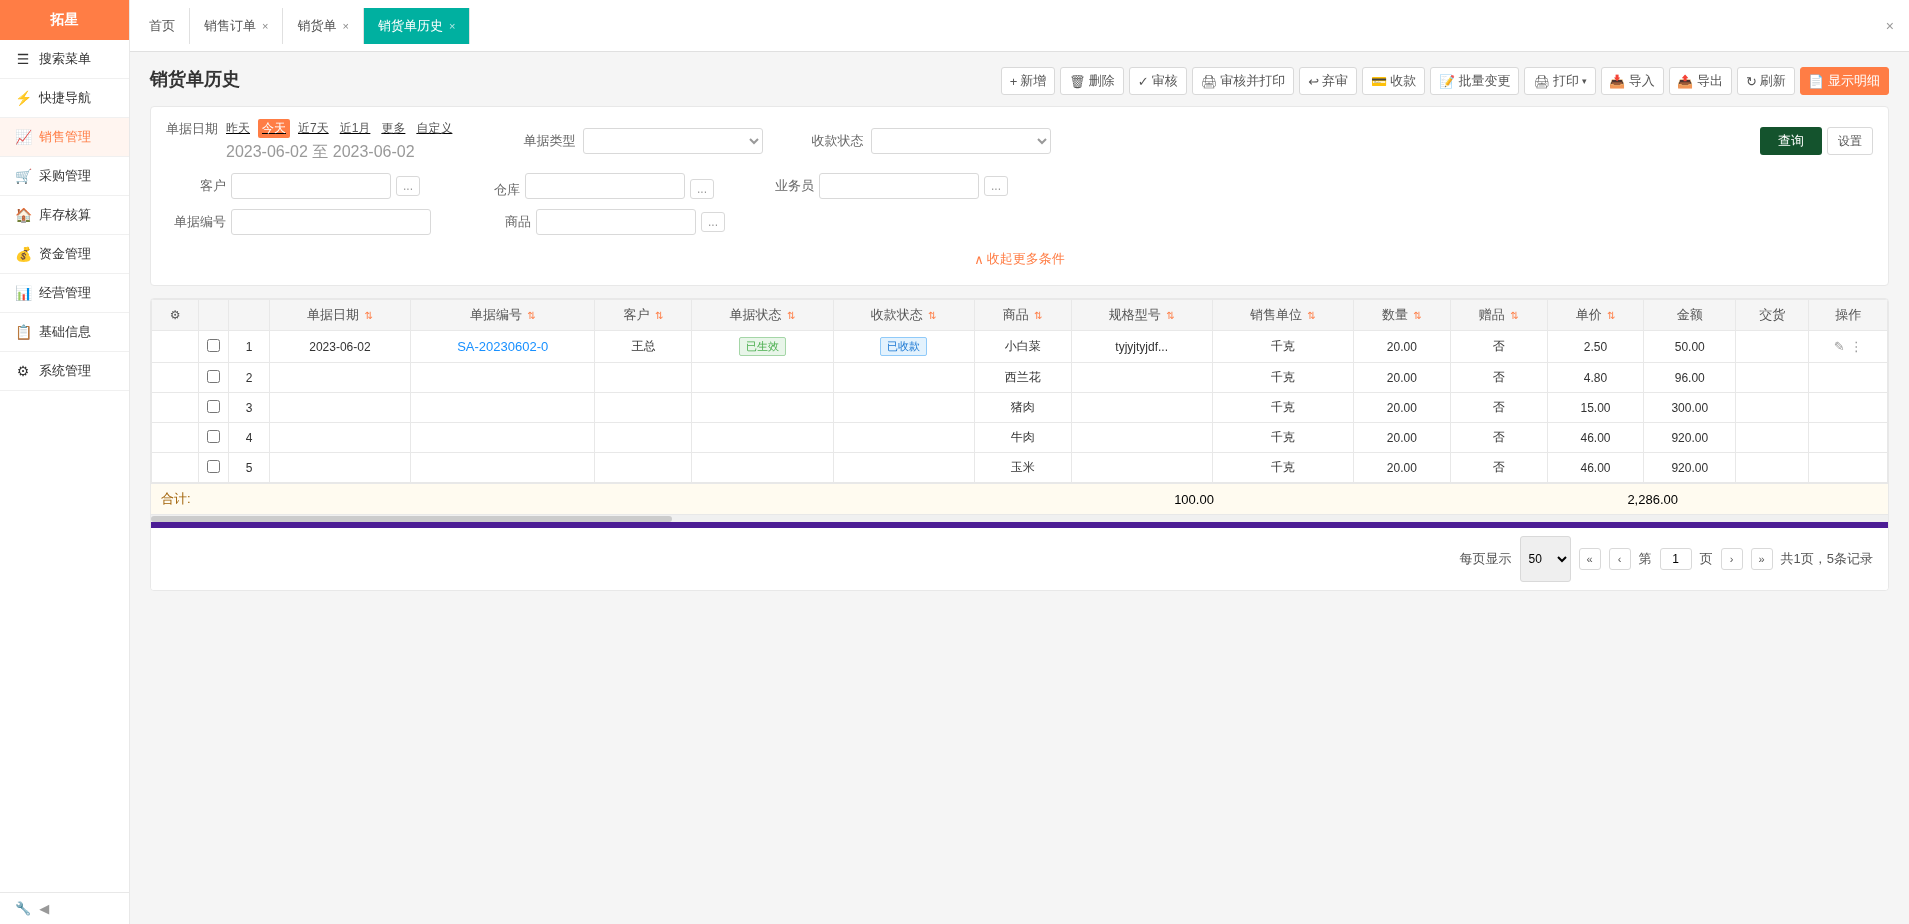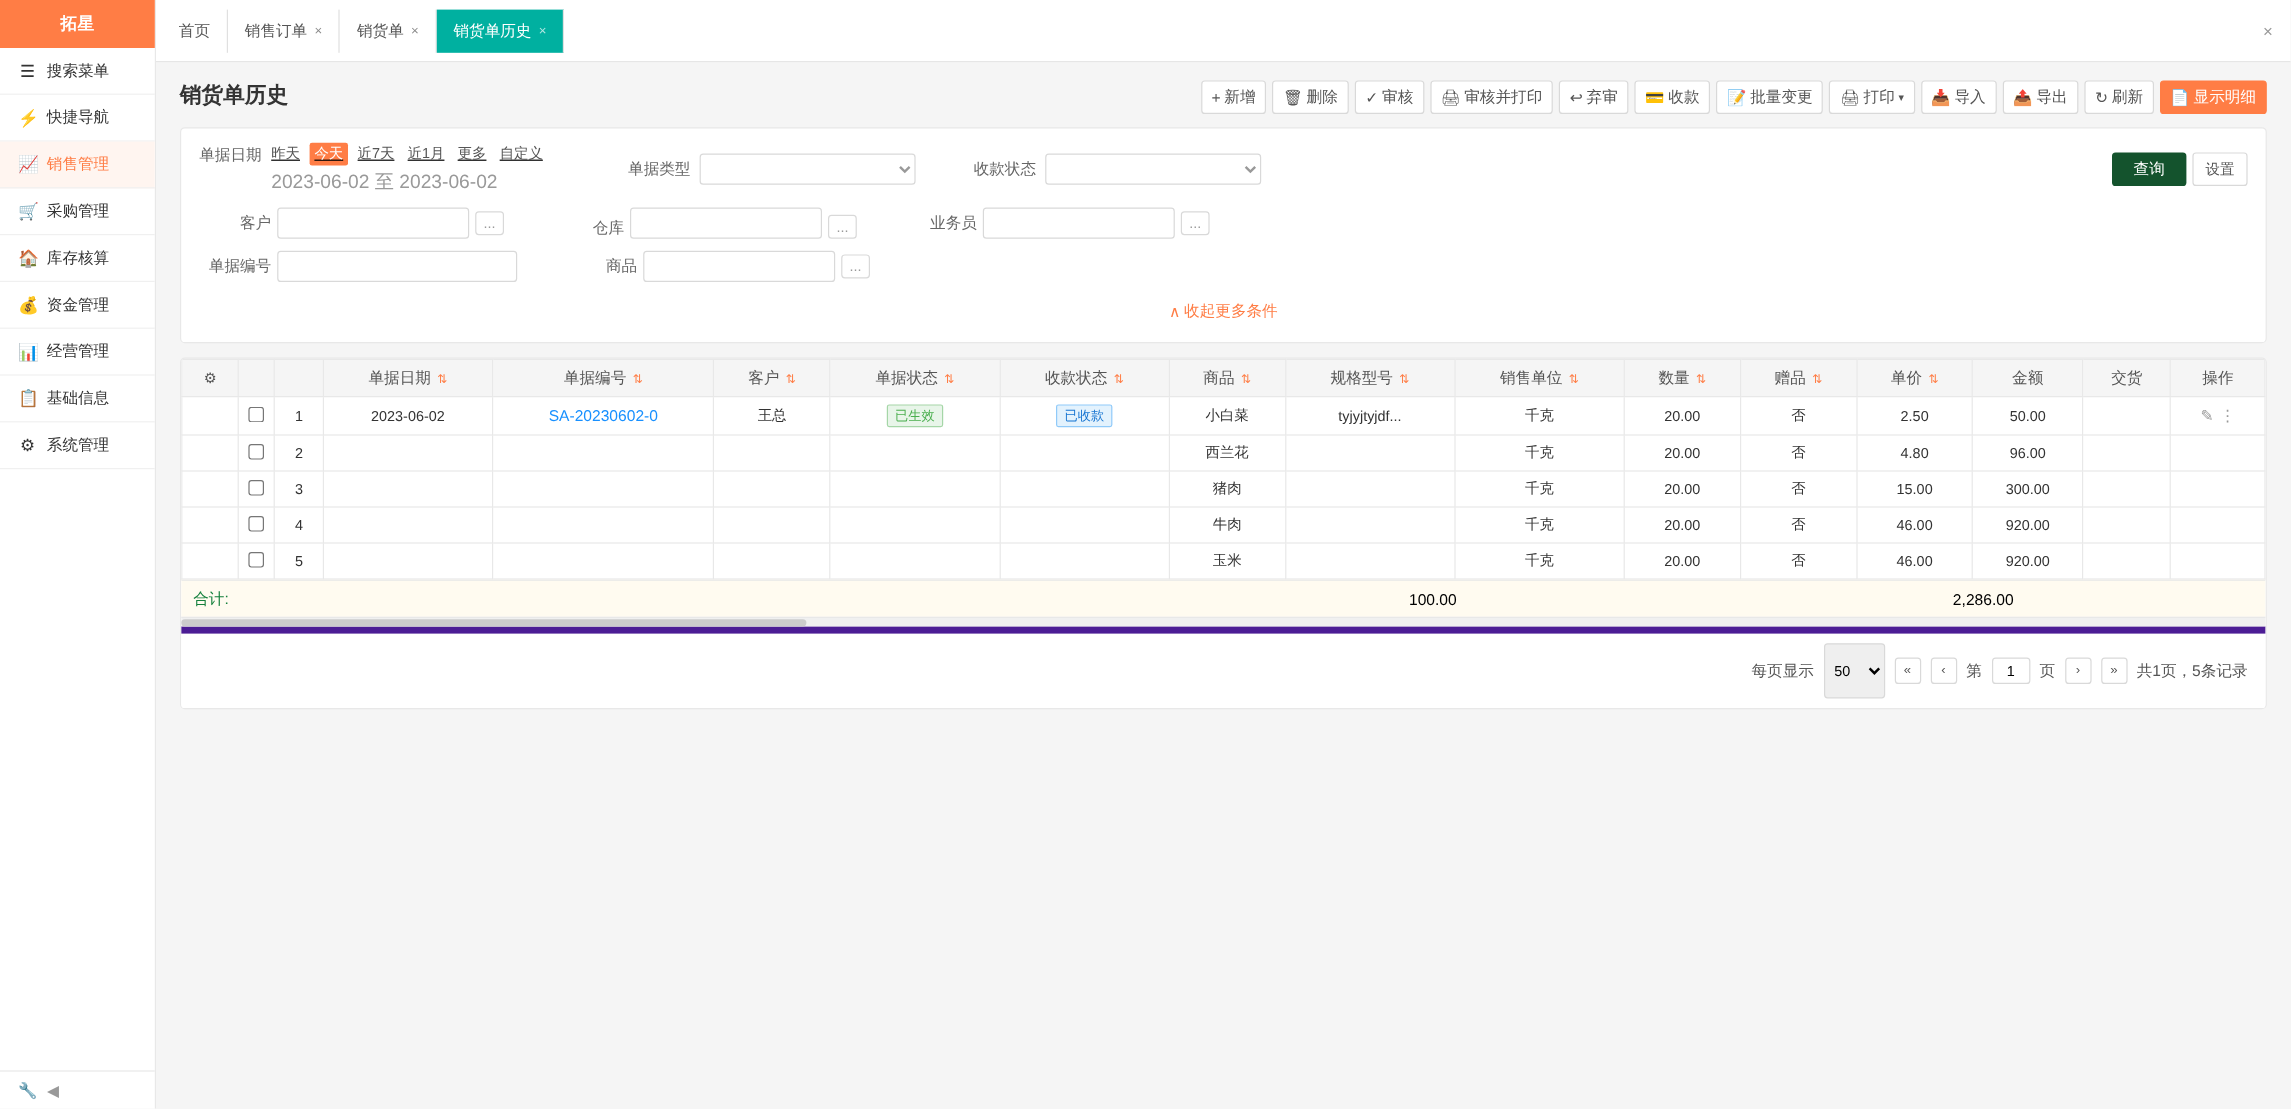--- a/index.html
+++ b/index.html
@@ -255,21 +255,21 @@
 
     
     .table-footer {
       background: #fffbf0;
       border-top: 1px solid #e8e8e8;
       padding: 6px 10px;
       display: flex;
       align-items: center;
       font-size: 12px;
     }
-    .footer-label { color: #15803d; margin-right: 10px; }
+    .footer-label { color: #a16207; margin-right: 10px; }
 
     
     .pagination {
       display: flex;
       align-items: center;
       justify-content: flex-end;
       padding: 8px 15px;
       background: #fff;
       border-top: 6px solid #4c1d95;
       gap: 8px;

